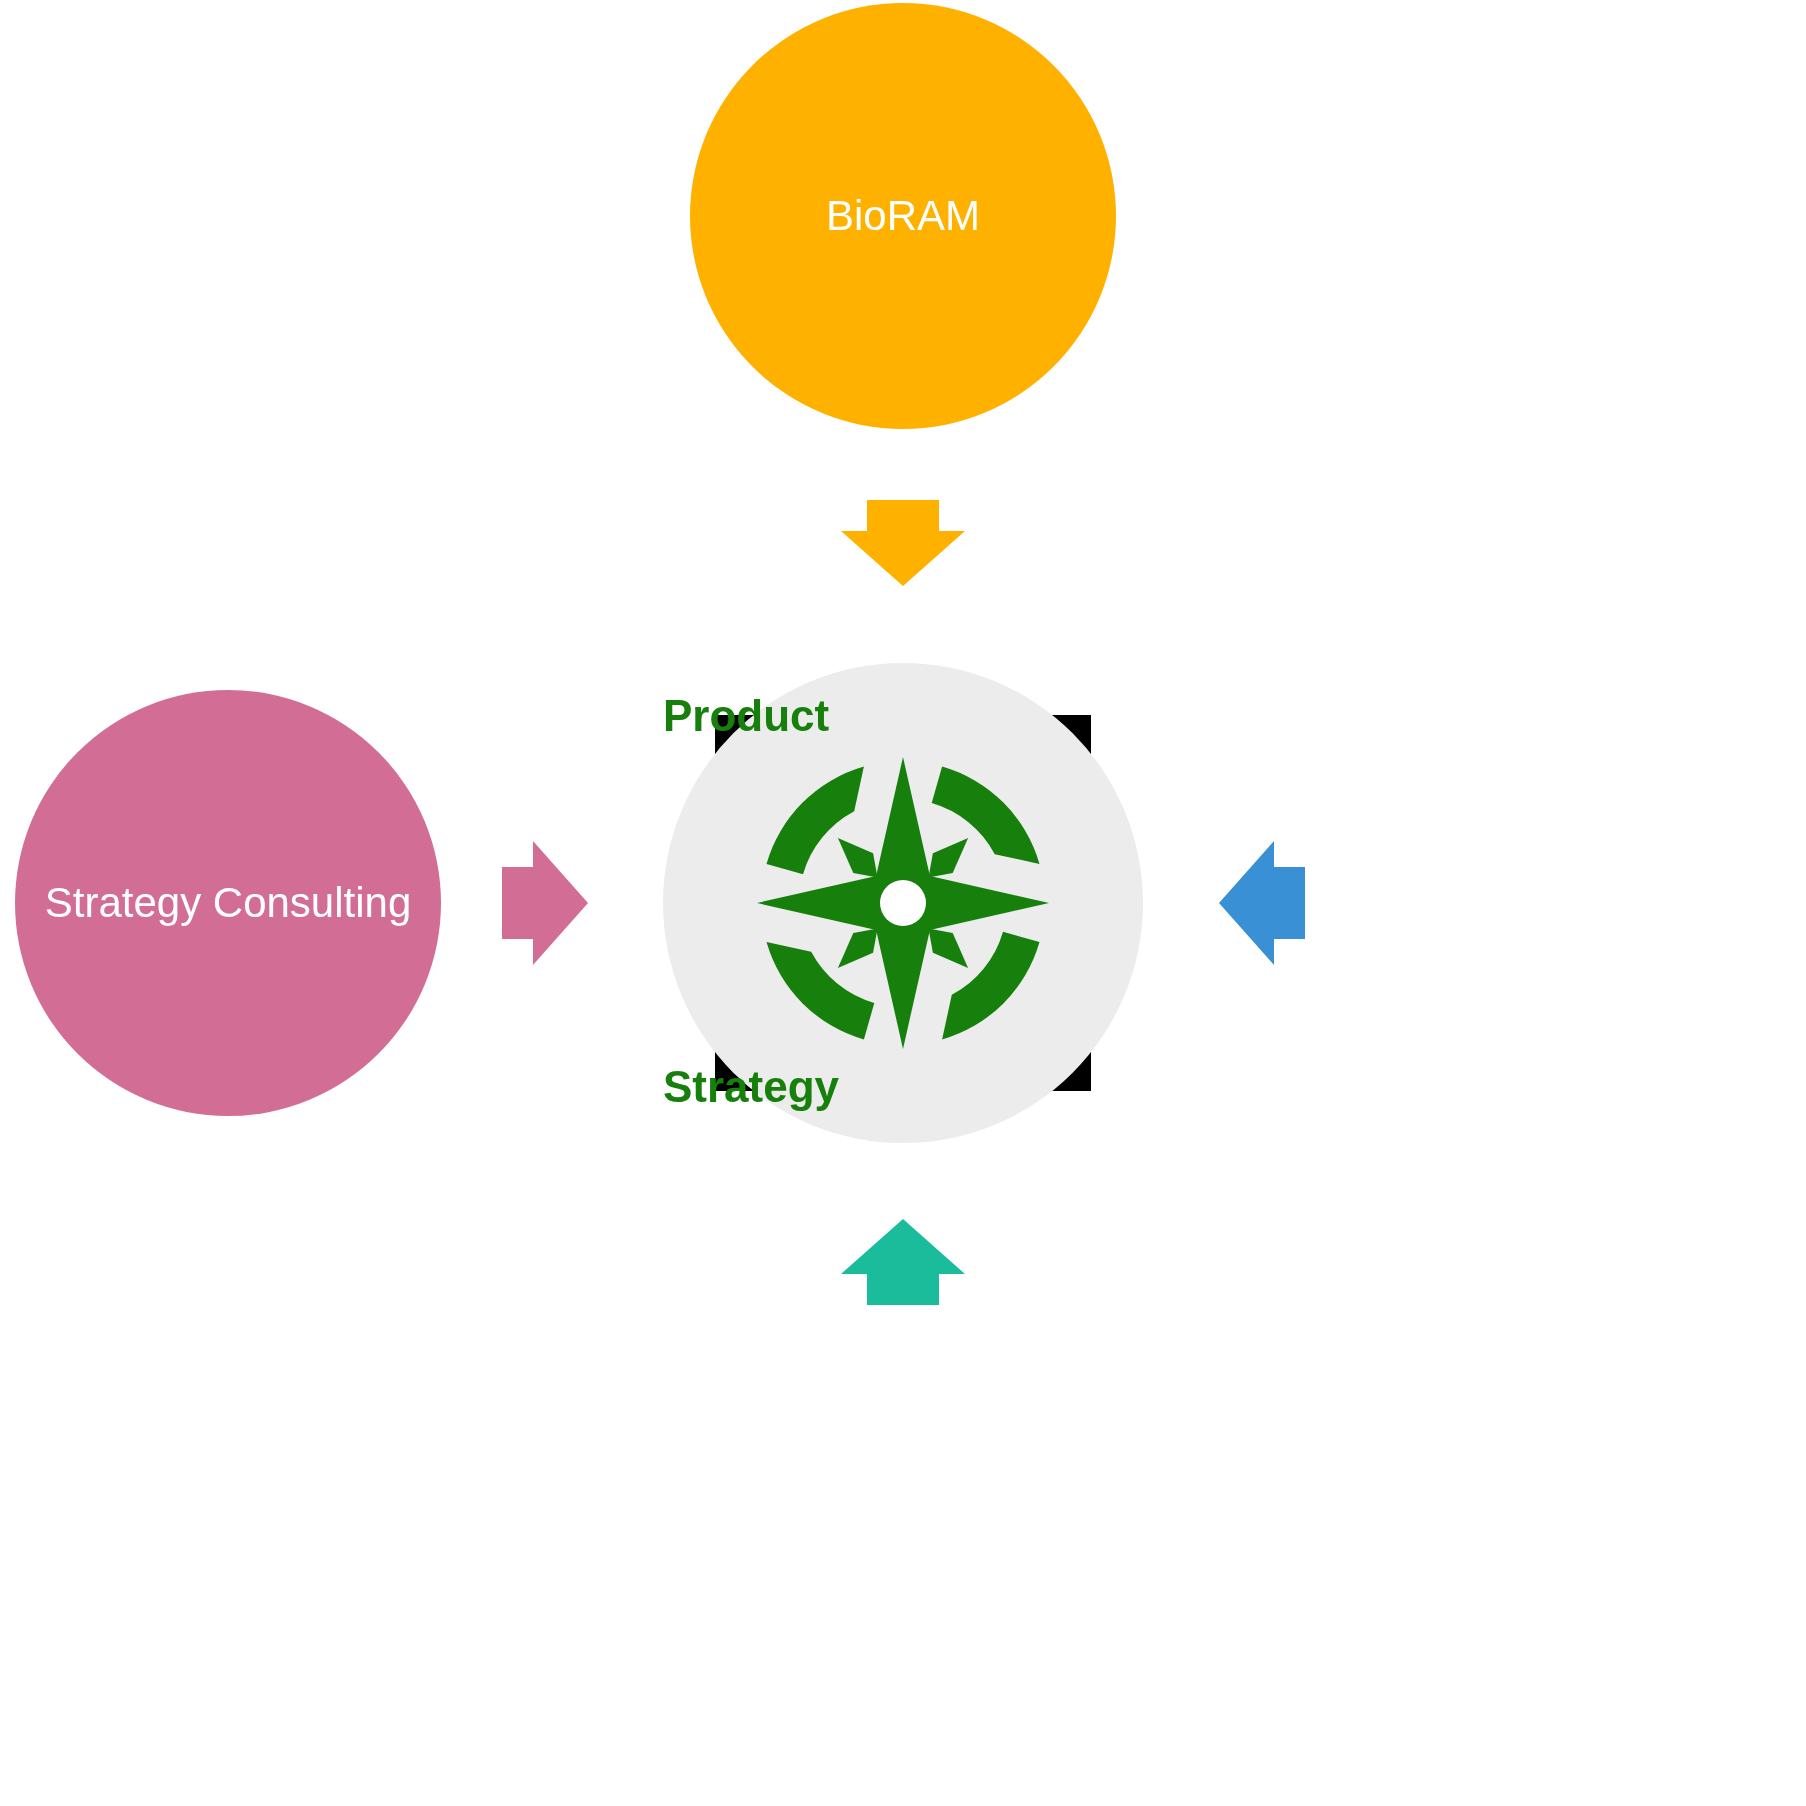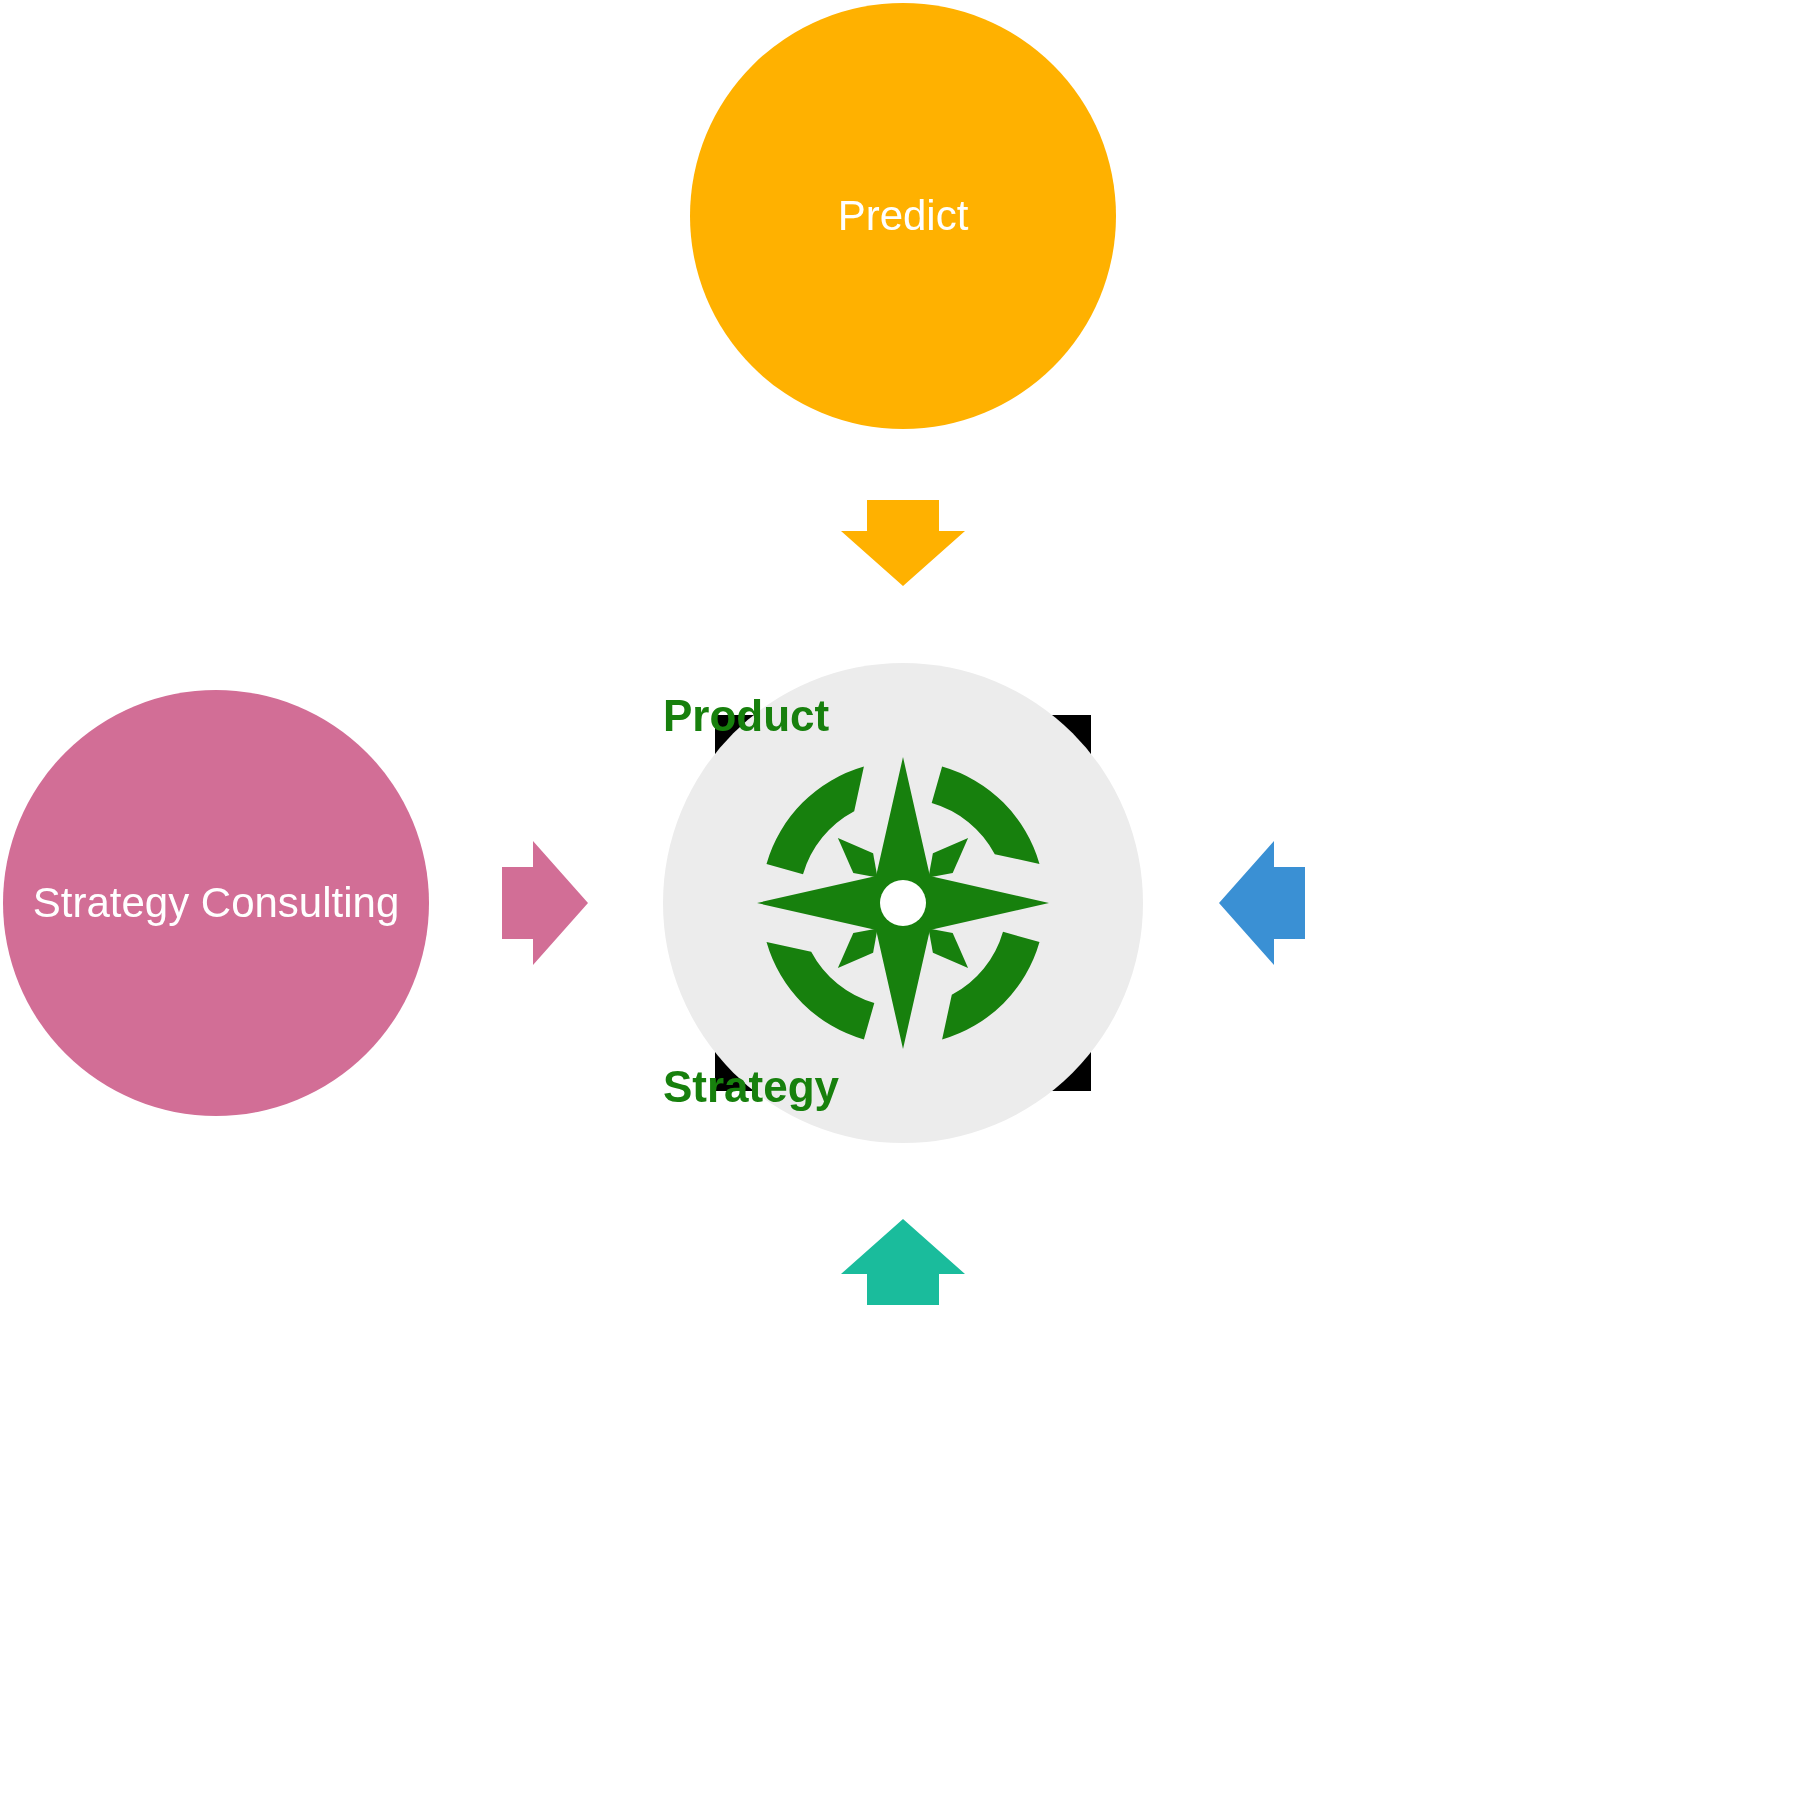--- a/index.html
+++ b/index.html
@@ -14,21 +14,21 @@
   .node {
     position: absolute; width: 426px; height: 426px; border-radius: 50%;
     display: flex; align-items: center; justify-content: center;
     z-index: 3;
   }
   .node span {
     color: #FFFFFF; font-size: 42px; font-weight: 400;
     text-align: center; white-space: nowrap;
   }
   .node-top    { left: 690px; top: 3px;    background: #FFB100; }
-  .node-left   { left: 3px;   top: 690px;  background: #D26E96; }
+  .node-left   { left: 15px;   top: 690px;  background: #D26E96; }
   .node-right  { left: 1377px; top: 690px; background: #3A90D4; }
   .node-bottom { left: 690px; top: 1377px; background: #1ABC9C; }
 
   
   .corner-marks {
     position: absolute; left: 715px; top: 715px;
     width: 376px; height: 376px; background: #000000; z-index: 1;
   }
 
   
@@ -79,21 +79,21 @@
         <polygon points="-65.1,65.1 -29.9,49.7 -25.5,25.5 -49.7,29.9"></polygon>
         <polygon points="-65.1,-65.1 -49.7,-29.9 -25.5,-25.5 -29.9,-49.7"></polygon>
       </g>
       <circle cx="0" cy="0" r="23" fill="#FFFFFF" style="fill: rgb(255, 255, 255);"></circle>
     </svg>
 
     <div class="center-label bottom-label" style="color: rgb(23, 128, 13);">Strategy</div>
   </div>
 
   <div class="node node-top" style="background-color: rgb(255, 177, 0);">
-    <span>Predict</span>
+    <span>BioRAM</span>
   </div>
 
   <div class="node node-left" style="background-color: rgb(210, 110, 150);">
     <span>Strategy Consulting</span>
   </div>
 
 
 
   <svg class="arrow arrow-down" viewBox="0 0 124 86">
     <polygon points="26,0 98,0 98,31 124,31 62,86 0,31 26,31" style="fill: rgb(255, 177, 0);"></polygon>

